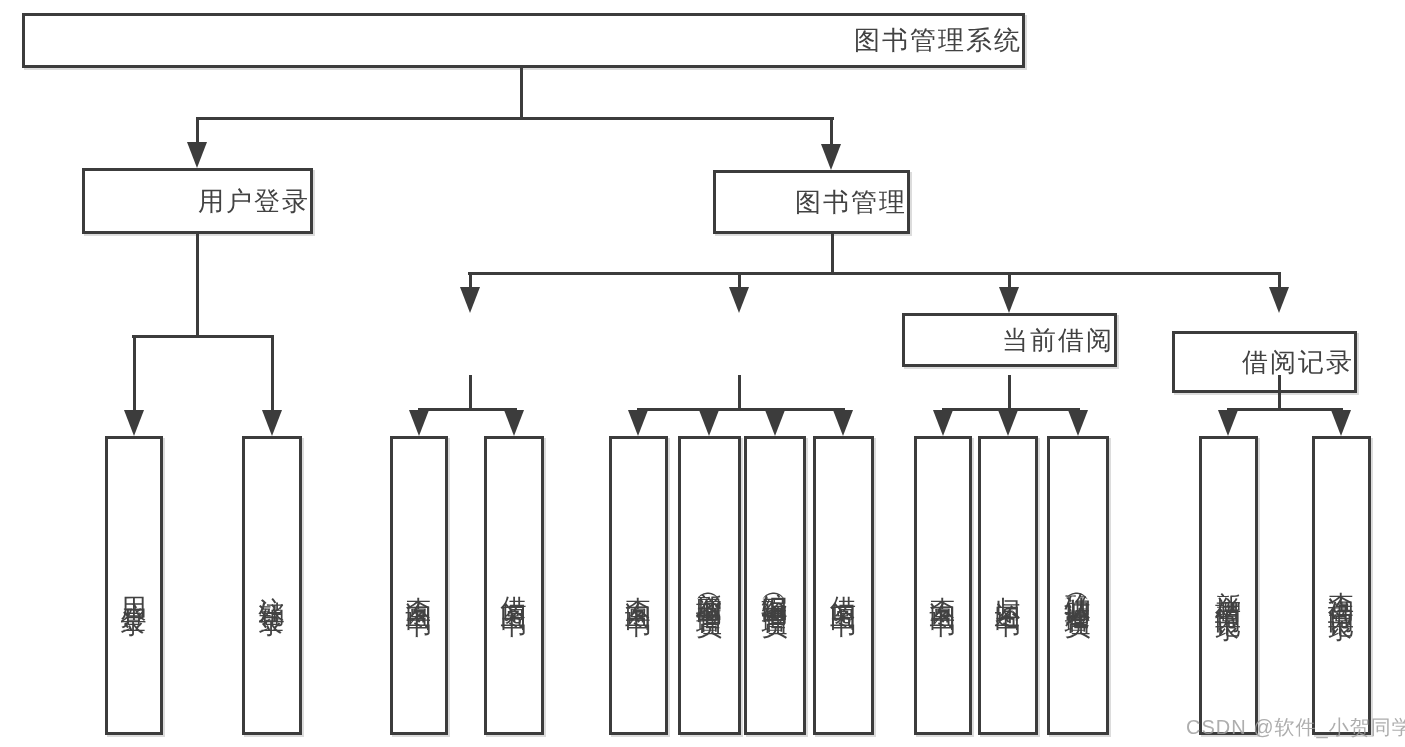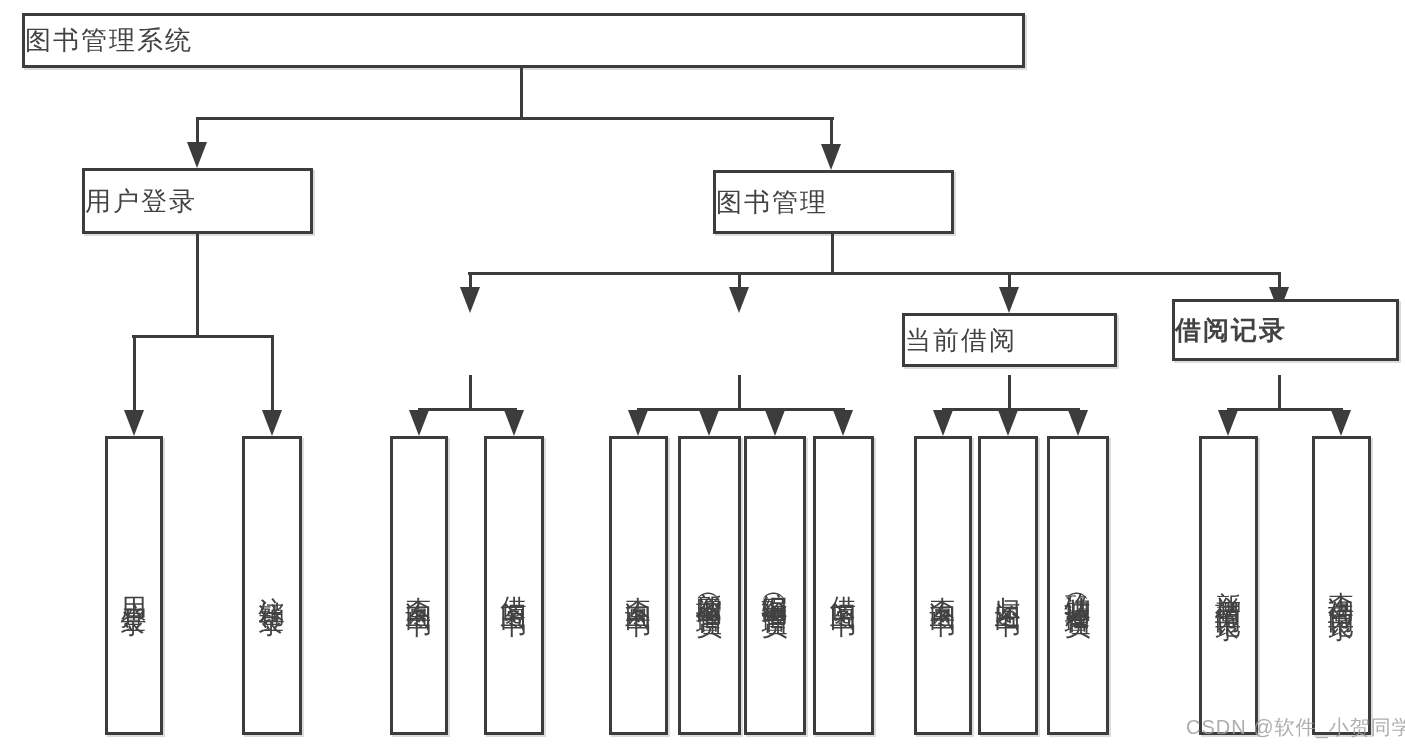--- a/index.html
+++ b/index.html
@@ -15,21 +15,21 @@
     width:1405px;height:747px;
     background:#ffffff;
     overflow:hidden;
   }
   
   .node{
     position:absolute;
     background:#ffffff;
     border:3px solid var(--line);
     box-shadow:2px 2px 0 rgba(60,60,60,0.18);
-    display:flex;align-items:center;justify-content:flex-start;
+    display:flex;align-items:center;justify-content:flex-end;
   }
   .node span{
     color:var(--text);
     font-size:26px;
     letter-spacing:2px;
     white-space:nowrap;
   }
   
   .leaf{
     position:absolute;
@@ -79,21 +79,21 @@
   <div class="vl" style="left:520px;top:68px;height:52px;"></div>
   <div class="hl" style="left:196px;top:117px;width:638px;"></div>
   <div class="vl" style="left:196px;top:117px;height:28px;"></div>
   <div class="arrow" style="left:187px;top:142px;"></div>
   <div class="vl" style="left:830px;top:117px;height:30px;"></div>
   <div class="arrow" style="left:821px;top:144px;"></div>
 
   <div class="node" style="left:82px;top:168px;width:231px;height:66px;">
     <span>用户登录</span>
   </div>
-  <div class="node" style="left:713px;top:170px;width:241px;height:64px;">
+  <div class="node" style="left:713px;top:170px;width:197px;height:64px;">
     <span>图书管理</span>
   </div>
 
   <div class="vl" style="left:196px;top:234px;height:104px;"></div>
   <div class="hl" style="left:132px;top:335px;width:142px;"></div>
   <div class="vl" style="left:133px;top:335px;height:76px;"></div>
   <div class="arrow" style="left:124px;top:410px;"></div>
   <div class="vl" style="left:271px;top:335px;height:76px;"></div>
   <div class="arrow" style="left:262px;top:410px;"></div>
 
@@ -104,21 +104,21 @@
   <div class="vl" style="left:738px;top:272px;height:17px;"></div>
   <div class="arrow" style="left:729px;top:287px;"></div>
   <div class="vl" style="left:1008px;top:272px;height:17px;"></div>
   <div class="arrow" style="left:999px;top:287px;"></div>
   <div class="vl" style="left:1278px;top:272px;height:17px;"></div>
   <div class="arrow" style="left:1269px;top:287px;"></div>
 
   <div class="node" style="left:902px;top:313px;width:215px;height:54px;">
     <span>当前借阅</span>
   </div>
-  <div class="node" style="left:1172px;top:299px;width:227px;height:62px;font-weight:bold;">
+  <div class="node" style="left:1172px;top:331px;width:185px;height:62px;">
     <span>借阅记录</span>
   </div>
 
   <div class="vl" style="left:469px;top:375px;height:36px;"></div>
   <div class="hl" style="left:418px;top:408px;width:99px;"></div>
   <div class="arrow" style="left:409px;top:410px;"></div>
   <div class="arrow" style="left:504px;top:410px;"></div>
 
   <div class="vl" style="left:738px;top:375px;height:36px;"></div>
   <div class="hl" style="left:637px;top:408px;width:208px;"></div>

